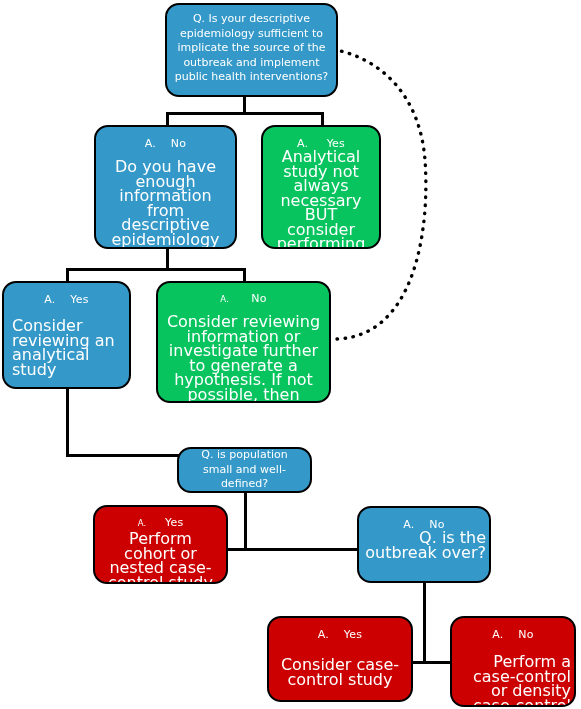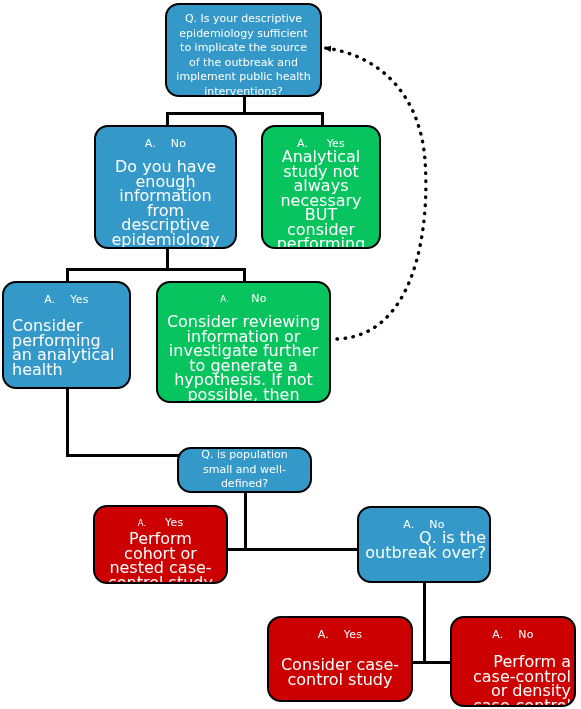--- a/index.html
+++ b/index.html
@@ -118,37 +118,37 @@
 
   <svg class="curve" viewBox="0 0 581 709">
     <defs>
       <marker id="arrowhead" markerWidth="7" markerHeight="7" refX="6" refY="3.2" orient="auto" markerUnits="userSpaceOnUse">
         <path d="M0,0 L7,3.2 L0,6.4 z" fill="#000000"></path>
       </marker>
     </defs>
     <path d="M 337,339 C 415,336 430,230 425,160 C 420,95 380,55 325,48" fill="none" stroke="#000000" stroke-width="3.4" stroke-linecap="round" stroke-dasharray="0.5 7.5" marker-end="url(#arrowhead)"></path>
   </svg>
 
-  <div class="node blue" style="left:165px; top:3px; width:157px; height:94px; padding-top:7px;">
+  <div class="node blue" style="left:165px; top:3px; width:173px; height:94px; padding-top:7px;">
     <div class="q-text">Q. Is your descriptive epidemiology sufficient to implicate  the source of the outbreak and implement public health interventions?</div>
   </div>
 
   <div class="node blue" style="left:94px; top:125px; width:143px; height:124px; padding-top:10px;">
     <div class="ans-line">A.    No</div>
     <div class="body-text" style="margin-top:10px;">Do you have  enough information from descriptive epidemiology to formulate a hypothesis (ses)?</div>
   </div>
 
   <div class="node green" style="left:261px; top:125px; width:120px; height:124px; padding-top:10px;">
     <div class="ans-line">A.     Yes</div>
     <div class="body-text" style="margin-top:0;">Analytical study not always necessary BUT consider performing analytical study</div>
   </div>
 
   <div class="node blue" style="left:2px; top:281px; width:129px; height:108px; padding-top:10px;">
     <div class="ans-line">A.    Yes</div>
-    <div class="body-text left" style="margin-top:13px;">Consider performing an analytical  health</div>
+    <div class="body-text left" style="margin-top:13px;">Consider reviewing an analytical  study</div>
   </div>
 
   <div class="node green" style="left:156px; top:281px; width:175px; height:122px; padding-top:9px;">
     <div class="ans-line"><span class="ans-small">A.</span>      <span>No</span></div>
     <div class="body-text" style="margin-top:9px;">Consider reviewing information or investigate further to generate a hypothesis. If not possible, then analytical study may not be appropriate</div>
   </div>
 
   <div class="node blue" style="left:177px; top:447px; width:135px; height:46px; justify-content:center;">
     <div class="q-text">Q.  is population small and well-defined?</div>
   </div>

